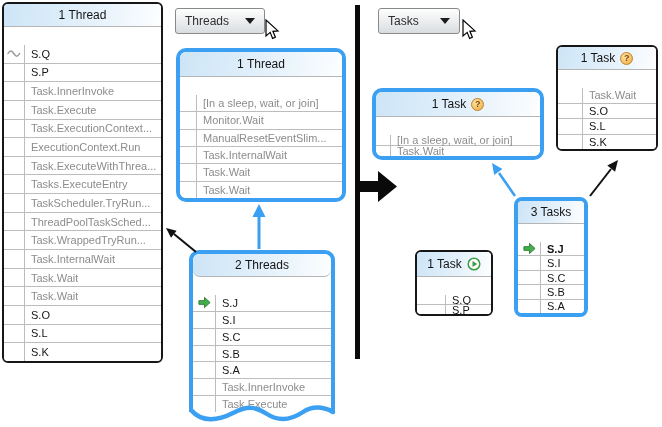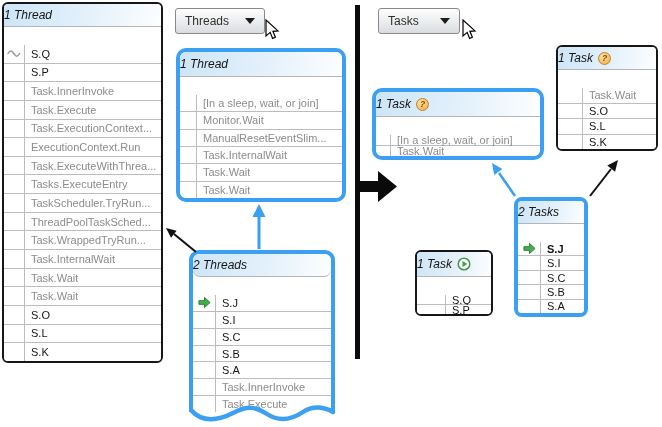--- a/index.html
+++ b/index.html
@@ -5,25 +5,24 @@
   html,body{margin:0;padding:0;}
   body{
     position:relative;width:662px;height:427px;background:#ffffff;
     font-family:"Liberation Sans",sans-serif;overflow:hidden;
   }
   .box{position:absolute;background:#fff;display:flex;flex-direction:column;box-sizing:border-box;overflow:hidden;}
   .black-box{border:2px solid #161616;border-radius:6px;}
   .blue-box{border:4px solid #3ba0f2;border-radius:10px;}
   .no-bottom{border-bottom:none;border-radius:10px 10px 0 0;overflow:visible;}
   .hdr{
-    flex:none;display:flex;align-items:center;justify-content:flex-start;gap:5px;
+    flex:none;display:flex;align-items:center;justify-content:center;gap:5px;
     background:linear-gradient(100deg,#cde5f7 0%,#e4f1fb 55%,#fdfeff 100%);
     border-bottom:1px solid #b5b5b5;font-size:12px;color:#141414;
     border-radius:3px 3px 0 0;
-    font-style:italic;
   }
   .body{flex:1;display:flex;flex-direction:column;min-height:0;margin-top:18px;}
   .row{flex:1;display:flex;align-items:center;border-bottom:1px solid #bdbdbd;background:#fff;font-size:11px;min-height:0;}
   .row:last-child{border-bottom:none;}
   .gut{flex:none;align-self:stretch;border-right:1px solid #bdbdbd;display:flex;align-items:center;justify-content:center;}
   .txt{padding-left:6px;white-space:nowrap;overflow:hidden;color:#141414;}
   .external .txt{color:#8c8c8c;text-align:right;}
   .user .txt{color:#141414;}
   .user-current .txt{color:#141414;font-weight:bold;}
   .dropdown{
@@ -256,21 +255,21 @@
       </div>
     <div class="row user">
         <span class="gut" style="width:24px;"></span>
         <span class="txt">S.K</span>
       </div>
   </div>
 </div>
 
 <div class="box blue-box" style="left:514px;top:197px;width:74px;height:120px;border-radius:8px;">
   <div class="hdr" style="height:22px;">
-    <span>2 Tasks</span>
+    <span>3 Tasks</span>
   </div>
   <div class="body">
     <div class="row user-current">
       <span class="gut" style="width:22px;">
         <svg width="13" height="13" viewBox="0 0 14 14">
             <polygon points="1,5 7,5 7,1.5 13,7 7,12.5 7,9 1,9" fill="#44af4c" stroke="#2a7a32" stroke-width="1"></polygon>
           </svg>
       </span>
         <span class="txt">S.J</span>
       </div>

